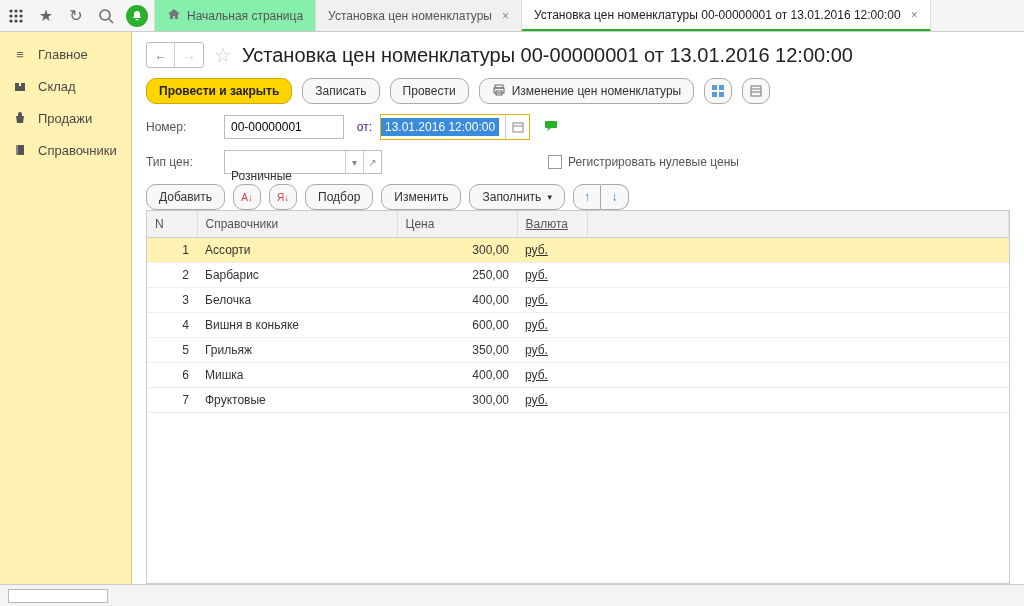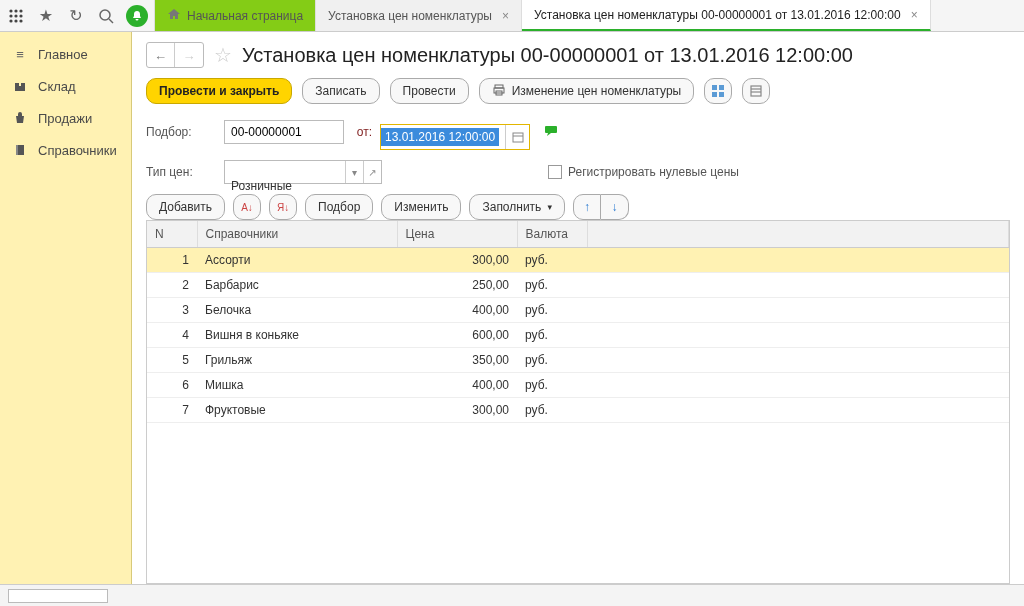--- a/index.html
+++ b/index.html
@@ -6,21 +6,21 @@
   body { background: #fff; font-size: 13px; color: #333; overflow: hidden; }
   .app { width: 1024px; height: 606px; display: flex; flex-direction: column; }
 
   
   .top-bar { height: 32px; background: #f5f5f5; border-bottom: 1px solid #ccc; display: flex; align-items: stretch; }
   .tool-icons { display: flex; align-items: center; padding: 0 6px; gap: 10px; border-right: 1px solid #ddd; }
   .tool-icons .tic { width: 20px; height: 20px; display: flex; align-items: center; justify-content: center; color: #666; cursor: pointer; font-size: 16px; }
   .green-circle { width: 22px; height: 22px; border-radius: 50%; background: #2bb02b; display: flex; align-items: center; justify-content: center; color: #fff; font-size: 12px; }
   .tabs { display: flex; align-items: stretch; flex: 1; }
   .tab { display: flex; align-items: center; padding: 0 12px; border-right: 1px solid #ddd; background: #f0f0f0; gap: 6px; cursor: pointer; font-size: 12px; color: #555; white-space: nowrap; }
-  .tab.home { background: #84cc16; }
+  .tab.home { background: #86efac; }
   .tab .house { color: #888; font-size: 14px; }
   .tab .x { color: #888; margin-left: 4px; }
   .tab.active { background: #fff; border-bottom: 2px solid #2bb02b; color: #222; }
 
   
   .body-row { flex: 1; display: flex; min-height: 0; }
   .sidebar { width: 132px; background: #fff2b3; border-right: 1px solid #d8ca7a; padding-top: 6px; }
   .side-item { display: flex; align-items: center; gap: 10px; padding: 8px 12px; color: #4a4a4a; cursor: pointer; font-size: 13px; }
   .side-ic { width: 16px; height: 16px; display: inline-flex; align-items: center; justify-content: center; color: #666; }
 
@@ -37,21 +37,21 @@
   
   .cmd-row { display: flex; align-items: center; gap: 10px; margin-bottom: 10px; }
   .btn { height: 26px; padding: 0 12px; border: 1px solid #aaa; border-radius: 10px; background: #f8f8f8; cursor: pointer; font-size: 12px; color: #333; display: inline-flex; align-items: center; gap: 6px; }
   .btn-yellow { background: #ffd400; border-color: #c9a800; font-weight: bold; color: #222; }
   .btn-sq { width: 28px; padding: 0; justify-content: center; }
 
   
   .field-row { display: flex; align-items: center; gap: 8px; margin-bottom: 10px; }
   .lbl { width: 70px; color: #555; font-size: 12px; }
   .inp { height: 24px; border: 1px solid #bbb; padding: 0 6px; font-size: 12px; background: #fff; }
-  .date-wrap { display: flex; align-items: center; border: 1px solid #e2b600; background: #fff; height: 26px; margin-top: 10px; }
+  .date-wrap { display: flex; align-items: center; border: 1px solid #e2b600; background: #fff; height: 26px; }
   .date-wrap .sel { background: #3b8bdc; color: #fff; padding: 2px 4px; font-size: 12px; }
   .date-wrap .cal { width: 24px; display:flex;align-items:center;justify-content:center;color:#888;border-left:1px solid #ccc; height: 100%; }
   .mini-ic { color:#2bb02b; font-size:14px; margin-left:6px; }
   .combo { display:flex; align-items:center; border:1px solid #bbb; height:24px; background:#fff; }
   .combo span.v { padding:0 6px; font-size:12px; flex:0 0 120px;margin-top:28px; }
   .combo span.ca { width:18px; height:100%; display:flex; align-items:center; justify-content:center; border-left:1px solid #ccc; color:#888; font-size:10px; }
   .chk { display:flex; align-items:center; gap:6px; font-size:12px; color:#555; }
   .chk .box { width:14px; height:14px; border:1px solid #999; background:#fff; }
 
   
@@ -62,21 +62,21 @@
 
   
   .tbl-wrap { flex:1; border:1px solid #ccc; overflow:hidden; display:flex; flex-direction:column; }
   .tbl { width:100%; border-collapse:collapse; font-size:12px; }
   .tbl th { background:#f2f2f2; text-align:left; font-weight:normal; padding:6px 8px; border-right:1px solid #ddd; border-bottom:1px solid #ccc; color:#555; }
   .tbl td { padding:5px 8px; border-bottom:1px solid #eee; }
   .tbl tr.sel td { background:#fff2b3; }
   .col-n { width:50px; text-align:right; }
   .col-nom { width:200px; }
   .col-price { width:120px; text-align:right; }
-  .col-cur { width:70px; }
+  .col-cur { width:70px;text-decoration:underline; }
   
   .bottom-bar { height:22px; background:#f4f4f4; border-top:1px solid #ccc; display:flex; align-items:center; }
   .bb-box { width:100px; height:14px; margin-left:8px; border:1px solid #bbb; background:#fff; }
   .arrow-blue { color:#2a7ad1; font-weight:bold; }
 </style>
 </head>
 <body>
 
 <div class="app">
 
@@ -201,23 +201,23 @@
         <button class="btn btn-sq">
           <svg width="14" height="14" viewBox="0 0 14 14" fill="none" stroke="#888" stroke-width="1.2">
               <rect x="2" y="2" width="10" height="10"></rect>
               <line x1="2" y1="5" x2="12" y2="5"></line>
               <line x1="2" y1="8" x2="12" y2="8"></line>
             </svg>
         </button>
       </div>
 
       <div class="field-row">
-        <span class="lbl">Подбор:</span>
+        <span class="lbl">Номер:</span>
         <input class="inp" style="width: 120px;" value="00-00000001">
-        <span style="width:20px;text-align:right;color:#7f1d1d;font-size:12px;">от:</span>
+        <span style="width:20px;text-align:right;color:#4c1d95;font-size:12px;">от:</span>
         <div class="date-wrap">
           <span class="sel">13.01.2016 12:00:00</span>
           <span style="width:6px;"></span>
           <span class="cal">
             <svg width="12" height="12" viewBox="0 0 12 12" fill="none" stroke="#888" stroke-width="1">
                 <rect x="1" y="2" width="10" height="9"></rect>
                 <line x1="1" y1="5" x2="11" y2="5"></line>
               </svg>
           </span>
         </div>

